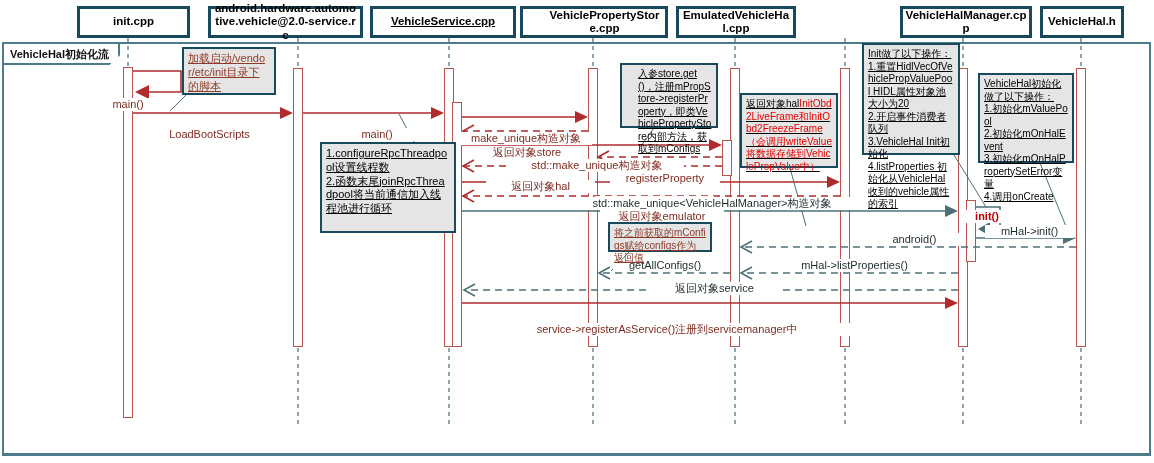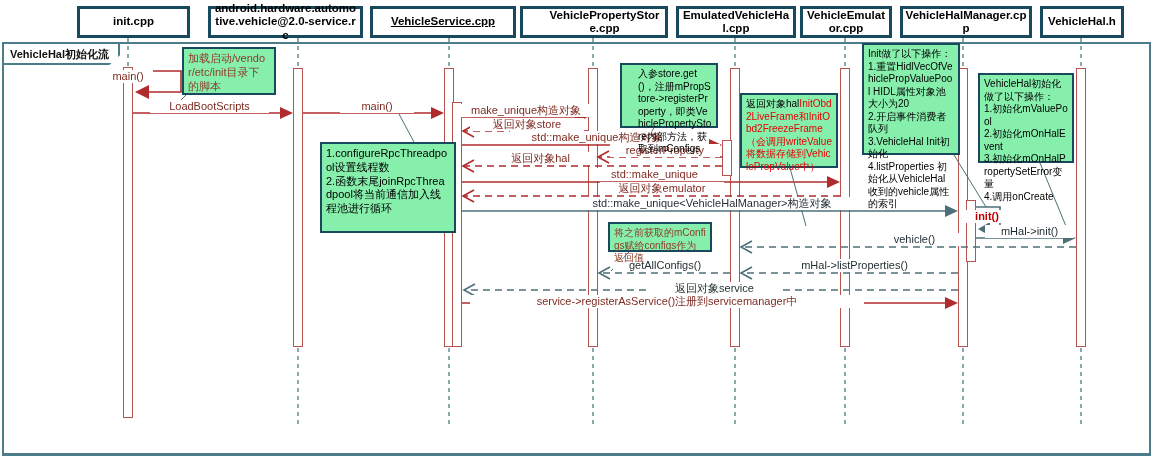--- a/index.html
+++ b/index.html
@@ -17,44 +17,43 @@
         box-sizing:border-box;z-index:50;display:flex;align-items:center;justify-content:center;
         font-weight:bold;font-size:11.5px;color:#000;text-align:center;line-height:1.15;
         word-break:break-all;padding:1px 2px;}
   
   .bar{position:absolute;background:#fff;border:1.4px solid #B85450;box-sizing:border-box;z-index:10;}
   
   #arrows{position:absolute;left:0;top:0;z-index:20;}
   
   .mlabel{position:absolute;font-size:11px;line-height:1.2;text-align:center;background:#fff;
           white-space:nowrap;z-index:30;padding:0 2px;}
-  .red-label{color:#7E2B22;}
+  .red-label{color:#7E2B22;margin-top:28px;}
   .dark-label{color:#1E2B2E;}
   .init-label{color:#C00000;font-weight:bold;}
   
-  .note{position:absolute;background:#86efac;border:2px solid #19495C;box-sizing:border-box;
+  .note{position:absolute;background:#e5e5e5;border:2px solid #19495C;box-sizing:border-box;
         z-index:40;font-size:10.5px;color:#000;line-height:1.25;padding:3px 4px;
-        white-space:pre-line;word-break:break-all;}
+        white-space:pre-line;word-break:break-all;text-decoration:underline;}
   .note .red-part{color:#E60000;}
   .note-darkred{color:#8E3A28;}
 </style>
 </head>
 <body>
 
 <div id="stage">
 
   <div class="frame"></div>
   <div class="frame-label">VehicleHal初始化流程</div>
 
   <div class="pbox" style="left:77px;width:113px;">init.cpp</div>
   <div class="pbox" style="left:208px;width:155px;">android.hardware.automotive.vehicle@2.0-service.rc</div>
   <div class="pbox" style="left:370px;width:146px;text-decoration:underline;">VehicleService.cpp</div>
   <div class="pbox" style="left:520px;width:148px;padding-left:23px;">VehiclePropertyStore.cpp</div>
   <div class="pbox" style="left:676px;width:120px;">EmulatedVehicleHal.cpp</div>
-  <div class="pbox" style="left:800px;width:92px;">VehicleEmulator.cpp</div>
   <div class="pbox" style="left:900px;width:132px;">VehicleHalManager.cpp</div>
   <div class="pbox" style="left:1040px;width:84px;">VehicleHal.h</div>
 
   <div class="bar" style="left:123px;top:67px;width:10px;height:351px;"></div>
   <div class="bar" style="left:293px;top:68px;width:10px;height:279px;"></div>
   <div class="bar" style="left:444px;top:68px;width:10px;height:279px;"></div>
   <div class="bar" style="left:452px;top:102px;width:10px;height:245px;"></div>
   <div class="bar" style="left:588px;top:68px;width:10px;height:279px;"></div>
   <div class="bar" style="left:730px;top:68px;width:10px;height:279px;"></div>
   <div class="bar" style="left:722px;top:140px;width:10px;height:36px;"></div>
@@ -155,21 +154,21 @@
   <div class="mlabel red-label" style="left:460px;top:104px;width:128px;">make_unique构造对象</div>
   <div class="mlabel red-label" style="left:470px;top:118px;width:110px;">返回对象store</div>
   <div class="mlabel red-label" style="left:510px;top:131px;width:170px;">std::make_unique构造对象</div>
   <div class="mlabel red-label" style="left:610px;top:144px;width:106px;">registerProperty</div>
   <div class="mlabel red-label" style="left:486px;top:152px;width:105px;">返回对象hal</div>
   <div class="mlabel red-label" style="left:595px;top:168px;width:115px;">std::make_unique</div>
   <div class="mlabel red-label" style="left:600px;top:182px;width:120px;">返回对象emulator</div>
   <div class="mlabel dark-label" style="left:545px;top:197px;width:330px;">std::make_unique&lt;VehicleHalManager&gt;构造对象</div>
   <div class="mlabel init-label" style="left:964px;top:210px;width:42px;">init()</div>
   <div class="mlabel dark-label" style="left:985px;top:225px;width:85px;">mHal-&gt;init()</div>
-  <div class="mlabel dark-label" style="left:870px;top:233px;width:85px;">vehicle()</div>
+  <div class="mlabel dark-label" style="left:870px;top:233px;width:85px;">android()</div>
   <div class="mlabel dark-label" style="left:613px;top:259px;width:100px;">getAllConfigs()</div>
   <div class="mlabel dark-label" style="left:790px;top:259px;width:125px;">mHal-&gt;listProperties()</div>
   <div class="mlabel dark-label" style="left:650px;top:282px;width:125px;">返回对象service</div>
   <div class="mlabel red-label" style="left:470px;top:295px;width:390px;">service-&gt;registerAsService()注册到servicemanager中</div>
 
   <div class="note note-darkred" style="left:182px;top:47px;width:94px;height:48px;font-size:11px;">加载启动/vendor/etc/init目录下的脚本</div>
   <div class="note" style="left:320px;top:142px;width:136px;height:91px;font-size:11px;">1.configureRpcThreadpool设置线程数
 2.函数末尾joinRpcThreadpool将当前通信加入线程池进行循环</div>
   <div class="note" style="left:620px;top:63px;width:98px;height:65px;font-size:10px;padding-left:16px;">入参store.get()，注册mPropStore-&gt;registerProperty，即类VehiclePropertyStore内部方法，获取到mConfigs</div>
   <div class="note" style="left:740px;top:93px;width:98px;height:75px;font-size:10px;"><span>返回对象hal</span><span class="red-part">InitObd2LiveFrame和InitObd2FreezeFrame（会调用writeValue将数据存储到VehiclePropValue中）</span></div>

